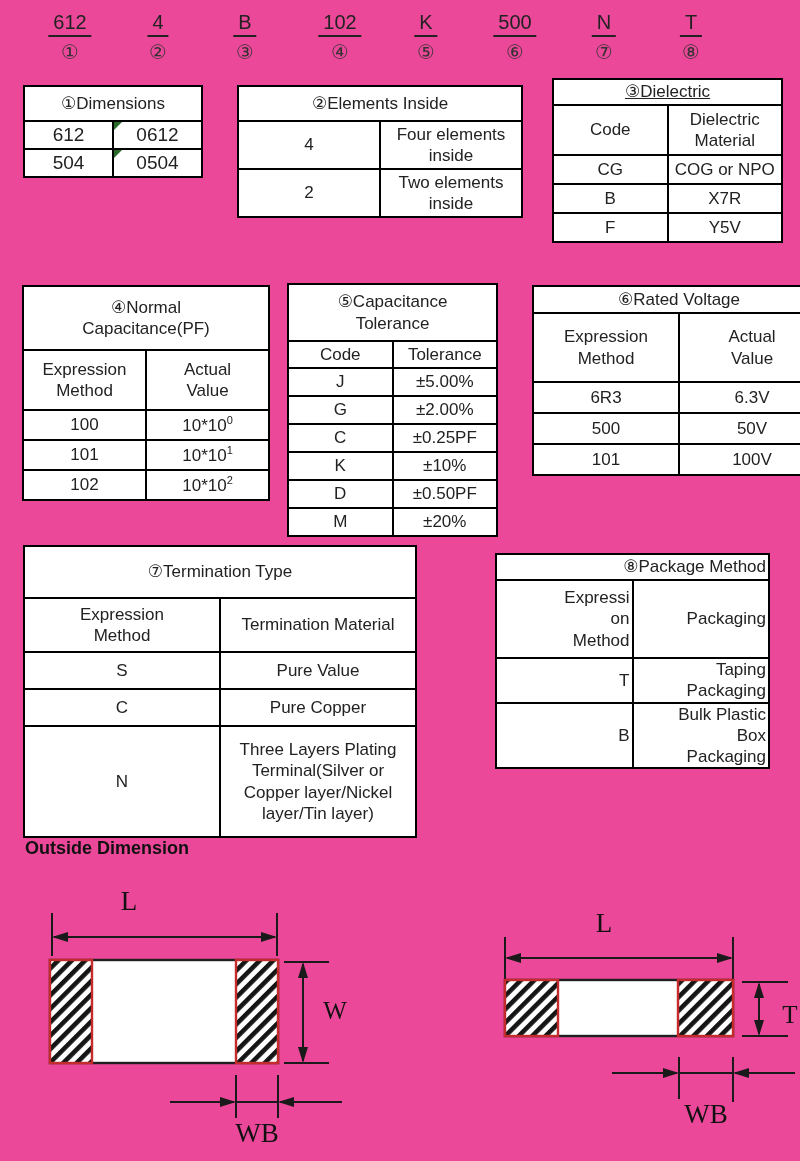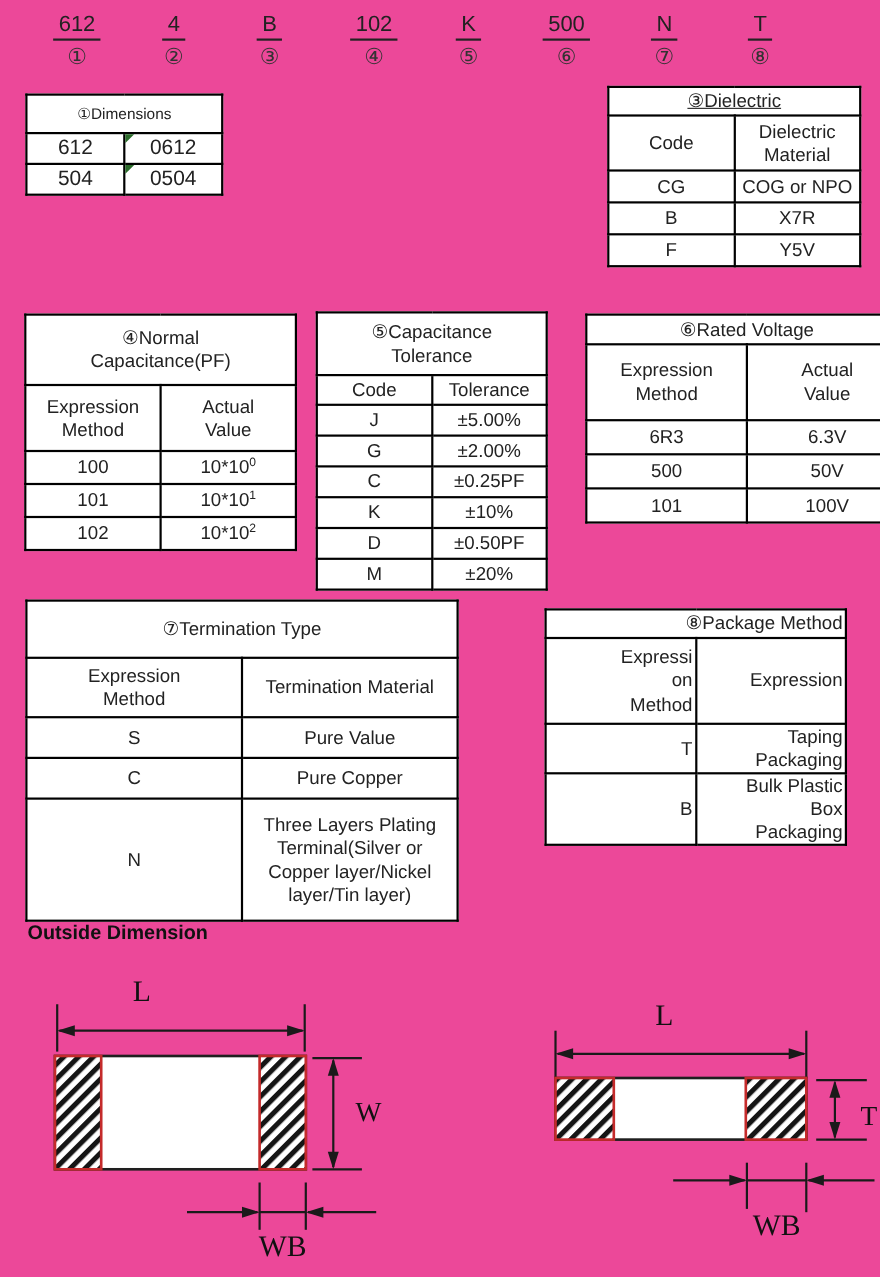--- a/index.html
+++ b/index.html
@@ -23,21 +23,21 @@
   .mw160{display:inline-block;max-width:160px;}
   .mw175{display:inline-block;max-width:175px;}
   sup{font-size:11px;}
   
   .cellrel{position:relative;}
   .tri{position:absolute;left:0;top:0;width:0;height:0;
        border-left:8px solid #2a6b2a;border-bottom:8px solid transparent;}
   
   #t-dimensions{left:23px;top:85px;width:180px;}
   #t-dimensions td{height:26px;font-size:19px;}
-  #t-dimensions td.title{height:33px;font-size:14px;}
+  #t-dimensions td.title{height:33px;font-size:17px;}
   #t-elements{left:237px;top:85px;width:286px;}
   #t-elements td{height:46px;}
   #t-elements td.title{height:33px;}
   #t-dielectric{left:552px;top:78px;width:231px;}
   #t-dielectric td{height:27px;}
   #t-dielectric td.title{height:24px;text-decoration:underline;}
   #t-dielectric td.hdr{height:48px;}
   #t-capacitance{left:22px;top:285px;width:248px;}
   #t-capacitance td{height:28px;}
   #t-capacitance td.title{height:62px;}
@@ -93,20 +93,35 @@
       <td style="width:90px">612</td>
       <td class="cellrel"><span class="tri"></span><span>0612</span></td>
     </tr>
     <tr>
       <td>504</td>
       <td class="cellrel"><span class="tri"></span><span>0504</span></td>
     </tr>
   </tbody>
     </table>
 
+  <table class="t" id="t-elements">
+    <tbody>
+        <tr>
+          <td class="title" colspan="2">②Elements Inside</td>
+        </tr>
+    <tr>
+      <td style="width:90px">4</td>
+      <td>Four elements inside</td>
+    </tr>
+    <tr>
+      <td>2</td>
+      <td>Two elements inside</td>
+    </tr>
+  </tbody>
+    </table>
 
   <table class="t" id="t-dielectric">
     <tbody>
         <tr>
           <td class="title" colspan="2">③Dielectric</td>
         </tr>
     <tr>
       <td class="hdr" style="width:91px">Code</td>
       <td class="hdr"><span class="mw110">Dielectric Material</span></td>
     </tr>
@@ -237,21 +252,21 @@
     <tbody>
         <tr>
           <td class="title" colspan="2">⑧Package Method</td>
         </tr>
     <tr>
       <td class="hdr" style="width:88px">
         <span class="blockline">Expressi</span>
         <span class="blockline">on</span>
         <span class="blockline">Method</span>
       </td>
-      <td class="hdr">Expression</td>
+      <td class="hdr">Packaging</td>
     </tr>
     <tr>
           <td>T</td>
           <td>Taping Packaging</td>
         </tr>
     <tr>
       <td class="tall">B</td>
       <td class="tall"><span class="mw110">Bulk Plastic Box Packaging</span></td>
     </tr>
   </tbody>

